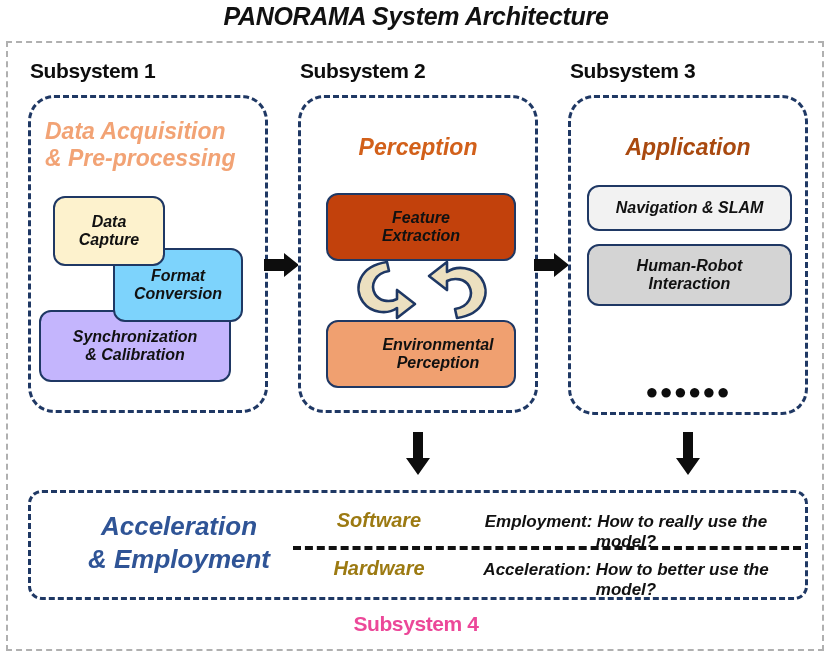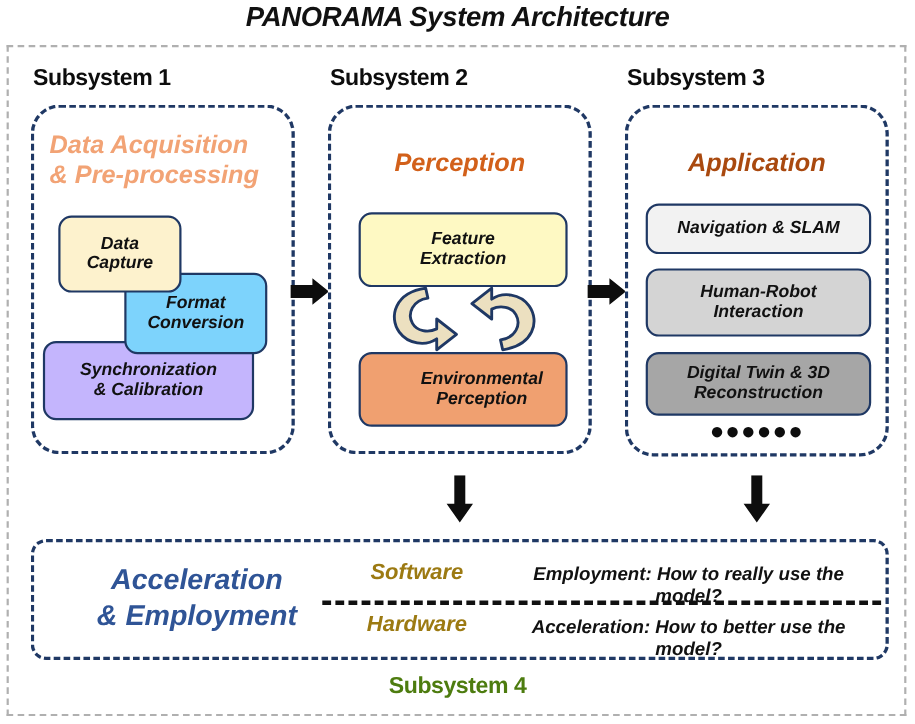--- a/index.html
+++ b/index.html
@@ -55,21 +55,21 @@
   #subsystem-label-3 { top: 59px; left: 570px; width: 235px; }
 
   #subsystem-label-4 {
     position: absolute;
     top: 612px;
     left: 0;
     width: 832px;
     text-align: center;
     font-size: 21px;
     font-weight: bold;
-    color: #4d7c0f;
+    color: #ec4899;
     letter-spacing: -0.4px;
   }
 
   
   .panel {
     position: absolute;
     border: 3px dashed #1f3864;
     border-radius: 26px;
     box-sizing: border-box;
     background: #ffffff;
@@ -138,21 +138,21 @@
   }
   #node-sync-calibration {
     top: 212px; left: 8px; width: 192px; height: 72px;
     background: #c4b5fd;
     z-index: 3;
   }
 
   
   #node-feature-extraction {
     top: 95px; left: 25px; width: 190px; height: 68px;
-    background: #fef9c3;
+    background: #c2410c;
   }
   #node-environmental-perception {
     top: 222px; left: 25px; width: 190px; height: 68px;
     background: #f0a070;
     padding-left: 40px;
   }
 
   
   #node-navigation-slam {
     top: 87px; left: 16px; width: 205px; height: 46px;
@@ -296,21 +296,20 @@
 <div class="h-arrow" id="arrow-2-to-3">
   <svg width="36" height="26" viewBox="0 0 36 26">
     <polygon points="0,7 20,7 20,1 35,13 20,25 20,19 0,19" fill="#0d0d0d"></polygon>
   </svg>
 </div>
 
 <div class="panel" id="panel-3">
   <div class="panel-heading" id="heading-3">Application</div>
   <div class="node" id="node-human-robot">Human-Robot<br>Interaction</div>
   <div class="node" id="node-navigation-slam">Navigation &amp; SLAM</div>
-  <div class="node" id="node-digital-twin">Digital Twin &amp; 3D<br>Reconstruction</div>
   <div id="ellipsis-dots">●●●●●●</div>
 </div>
 
 <div class="v-arrow" id="arrow-down-left">
   <svg width="26" height="44" viewBox="0 0 26 44">
     <polygon points="8,0 18,0 18,26 25,26 13,43 1,26 8,26" fill="#0d0d0d"></polygon>
   </svg>
 </div>
 <div class="v-arrow" id="arrow-down-right">
   <svg width="26" height="44" viewBox="0 0 26 44">

